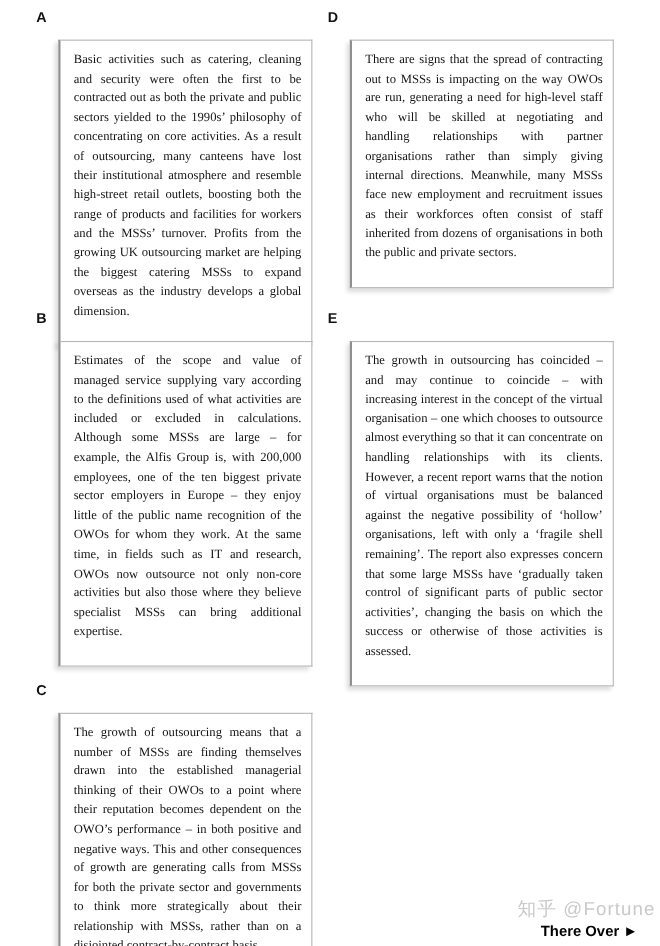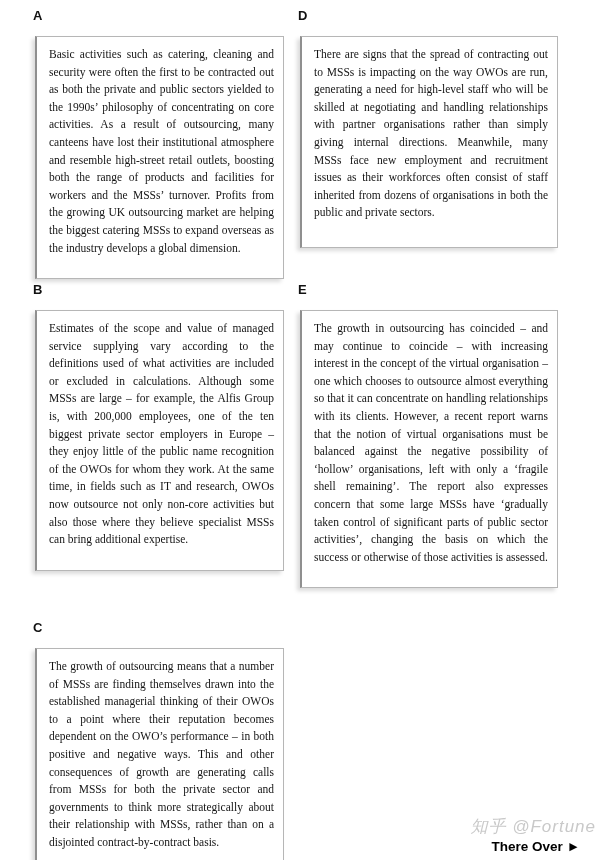--- a/index.html
+++ b/index.html
@@ -14,21 +14,21 @@
 
   .section { position: absolute; }
   .section-label {
     font-family: "Liberation Sans", sans-serif;
     font-weight: bold;
     font-size: 13px;
     color: #111111;
     margin-bottom: 13px;
   }
   .text-box {
-    margin-left: 2px;
+    margin-left: 20px;
     background: #ffffff;
     border: 1px solid #b6b6b6;
     border-left: 2px solid #8f8f8f;
     box-shadow: -3px 3px 4px rgba(0,0,0,0.14);
     padding: 9px 9px 21px 12px;
   }
   .text-box p {
     font-size: 11.5px;
     line-height: 17.6px;
     text-align: justify;
@@ -43,21 +43,20 @@
   .sec-d .text-box { min-height: 212px; }
 
   .watermark {
     position: absolute;
     right: 4px; top: 815px;
     font-family: "Liberation Sans", sans-serif;
     font-size: 17px;
     color: #c9c9c9;
     letter-spacing: 1px;
     z-index: 1;
-    font-style: italic;
   }
   .turn-over {
     position: absolute;
     right: 20px; top: 839px;
     font-family: "Liberation Sans", sans-serif;
     font-weight: bold;
     font-size: 13.5px;
     color: #000000;
     z-index: 2;
   }

